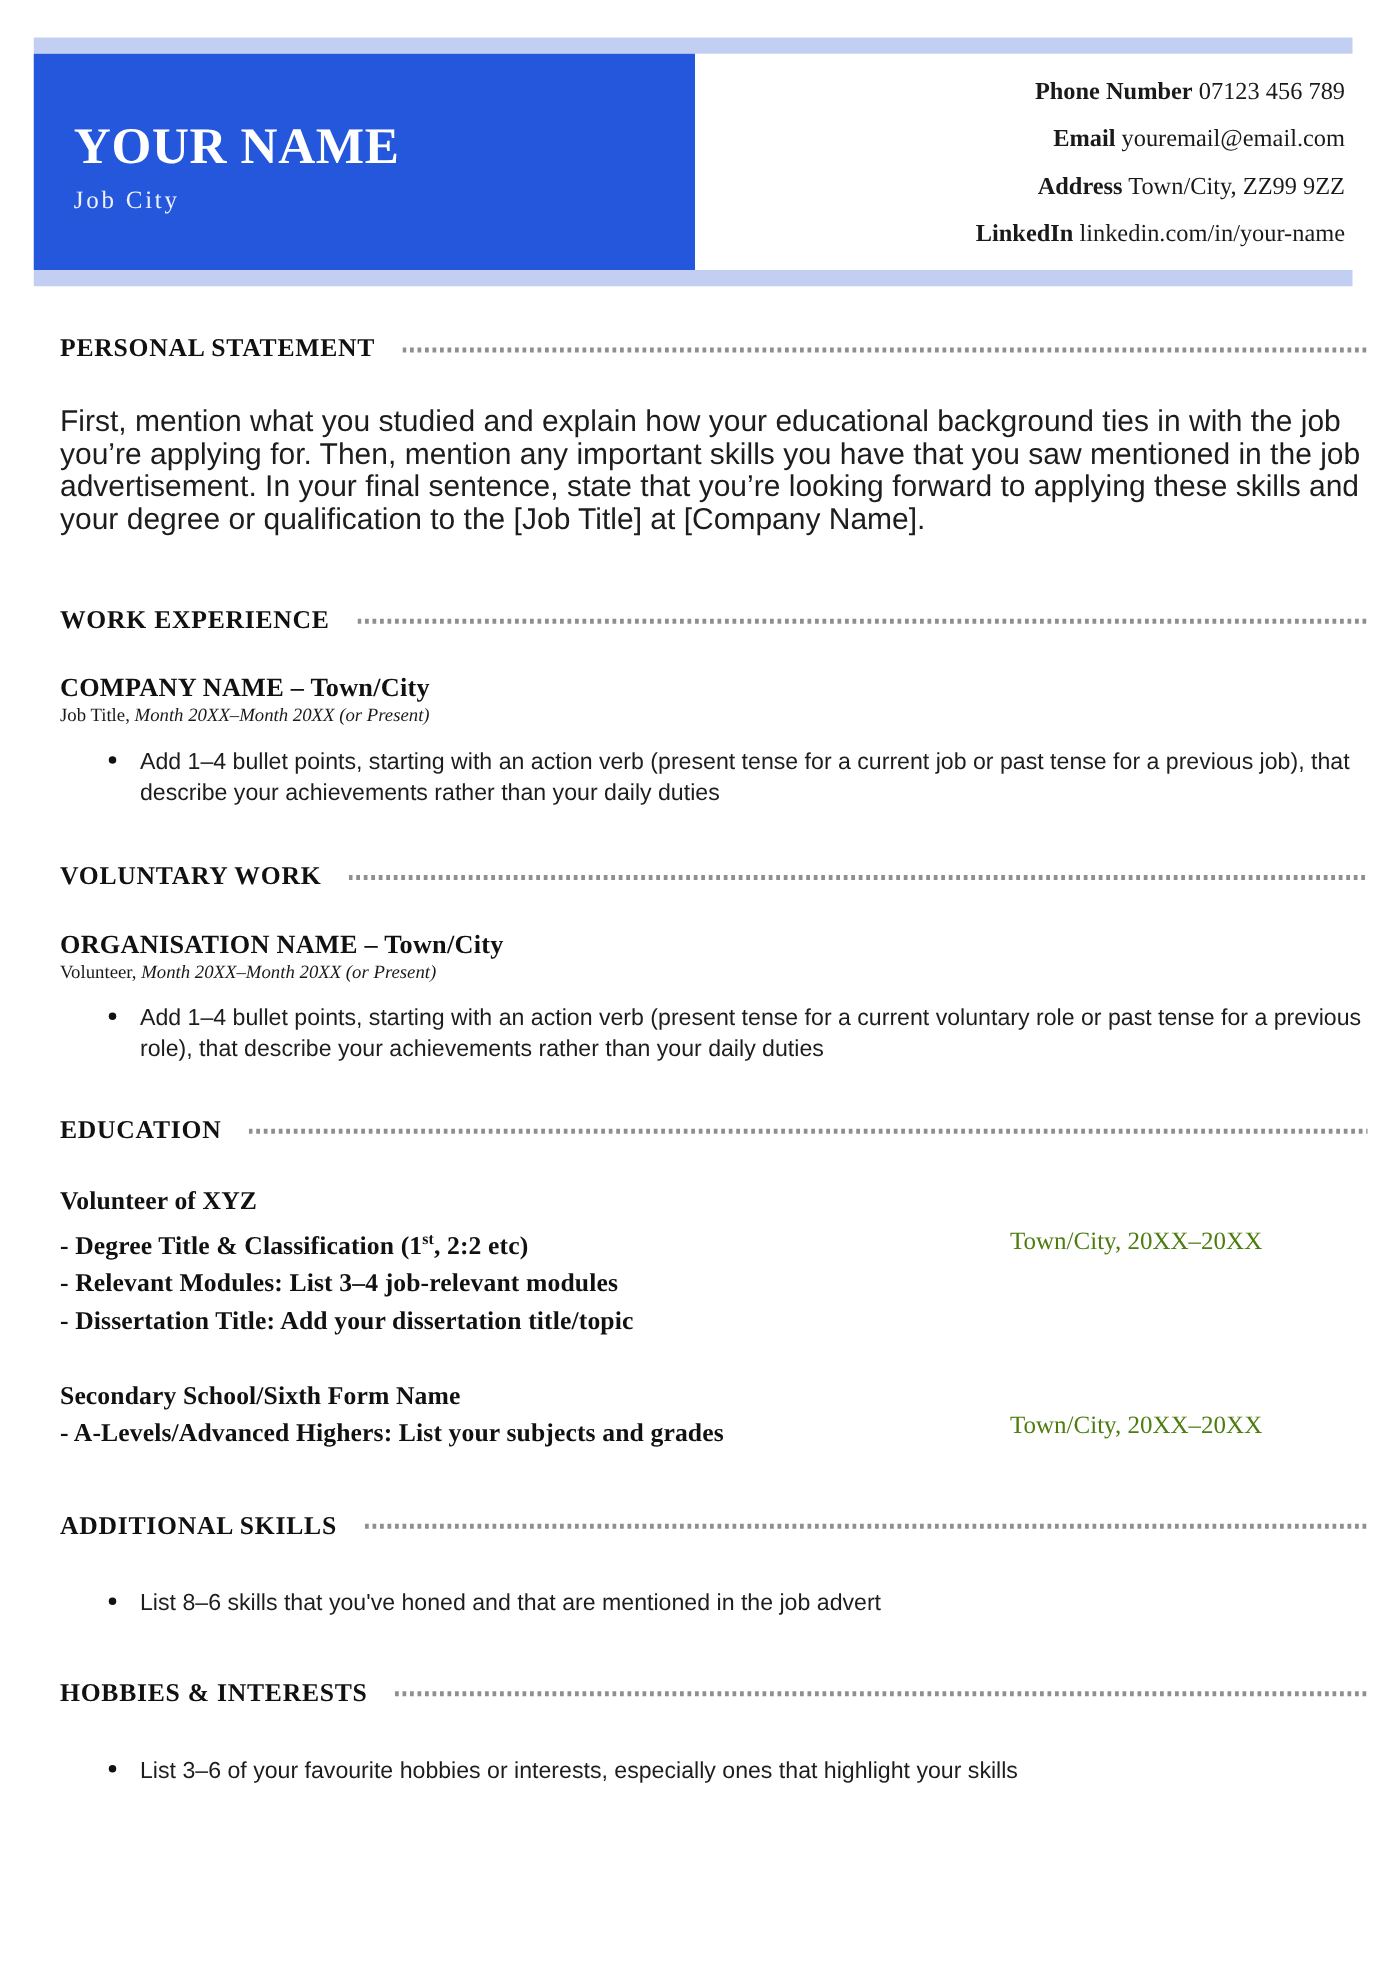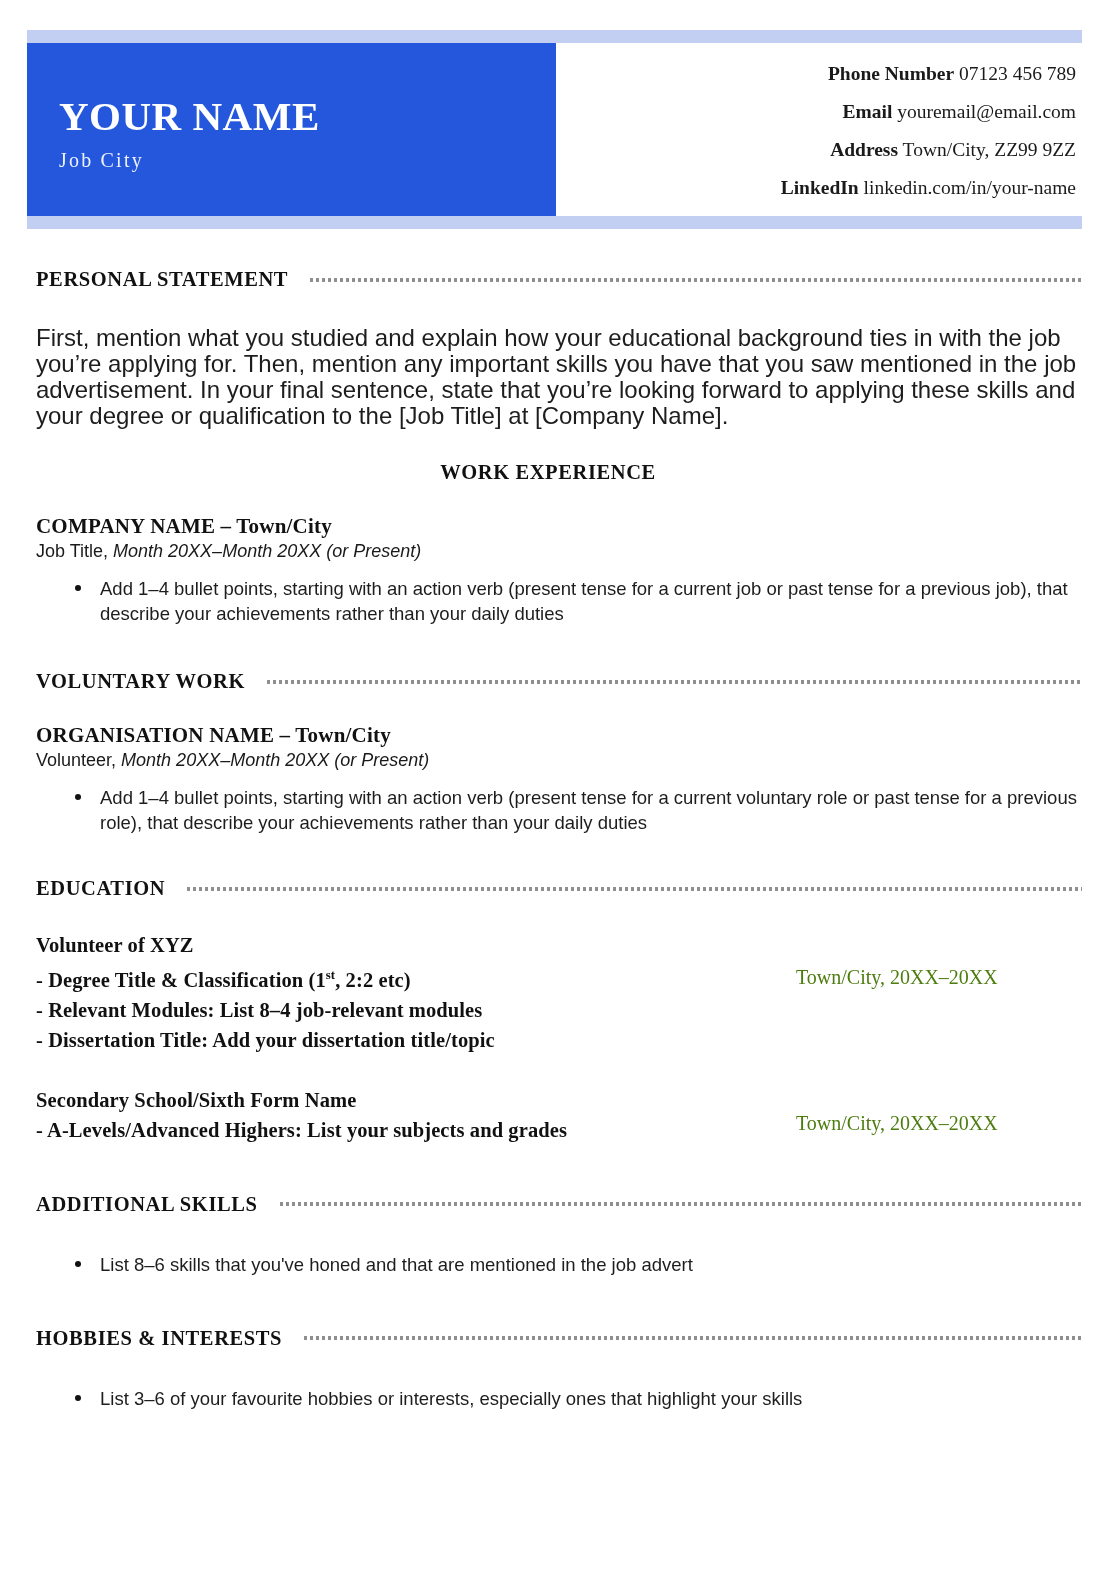--- a/index.html
+++ b/index.html
@@ -72,21 +72,21 @@
   .contact-line .lbl {
     font-weight: bold;
   }
   .contact-line .val {
     font-weight: normal;
   }
 
   
   .content {
     position: absolute;
-    left: 36px;
+    left: 48px;
     top: 268px;
     width: 1046px;
   }
   .section-head {
     display: flex;
     align-items: center;
     width: 100%;
   }
   .section-head .title {
     font-family: "Liberation Serif", serif;
@@ -115,22 +115,22 @@
   }
 
   .entry-title {
     font-family: "Liberation Serif", serif;
     font-weight: bold;
     font-size: 21px;
     color: #111111;
     letter-spacing: 0.2px;
   }
   .entry-sub {
-    font-family: Liberation Sans, sans-serif;
-    font-size: 18px;
+    font-family: Liberation Serif, serif;
+    font-size: 15px;
     color: #1a1a1a;
   }
   .entry-sub .ital {
     font-style: italic;
   }
 
   ul.bullets {
     margin: 0;
     padding: 0 0 0 64px;
     list-style: none;
@@ -221,21 +221,21 @@
   </div>
 
   <div class="content">
 
     <div class="section-head" style="margin-top:0;">
       <div class="title">PERSONAL STATEMENT</div>
       <div class="dots"></div>
     </div>
     <div class="body-text" style="margin-top:34px;">First, mention what you studied and explain how your educational background ties in with the job you’re applying for. Then, mention any important skills you have that you saw mentioned in the job advertisement. In your final sentence, state that you’re looking forward to applying these skills and your degree or qualification to the [Job Title] at [Company Name].</div>
 
-    <div class="section-head" style="margin-top:32px;flex-direction:column;">
+    <div class="section-head" style="margin-top:56px;">
       <div class="title">WORK EXPERIENCE</div>
       <div class="dots"></div>
     </div>
     <div style="margin-top:30px;">
       <div class="entry-title">COMPANY NAME – Town/City</div>
       <div class="entry-sub" style="margin-top:2px;">
         <span>Job Title,</span>
         <span class="ital">Month 20XX–Month 20XX (or Present)</span>
       </div>
       <ul class="bullets" style="margin-top:14px;">
@@ -262,21 +262,21 @@
       <div class="title">EDUCATION</div>
       <div class="dots"></div>
     </div>
 
     <div class="edu-row" style="margin-top:30px;">
       <div class="edu-left">
         <div class="edu-line">Volunteer of XYZ</div>
         <div class="edu-line">
           <span>- Degree Title &amp; Classification (1</span><sup>st</sup><span>, 2:2 etc)</span>
         </div>
-        <div class="edu-line">- Relevant Modules: List 8–4 job-relevant modules</div>
+        <div class="edu-line">- Relevant Modules: List 3–4 job-relevant modules</div>
         <div class="edu-line">- Dissertation Title: Add your dissertation title/topic</div>
       </div>
       <div class="edu-right" style="padding-top:36px;">Town/City, 20XX–20XX</div>
     </div>
 
     <div class="edu-row" style="margin-top:30px;">
       <div class="edu-left">
         <div class="edu-line">Secondary School/Sixth Form Name</div>
         <div class="edu-line">- A-Levels/Advanced Highers: List your subjects and grades</div>
       </div>

